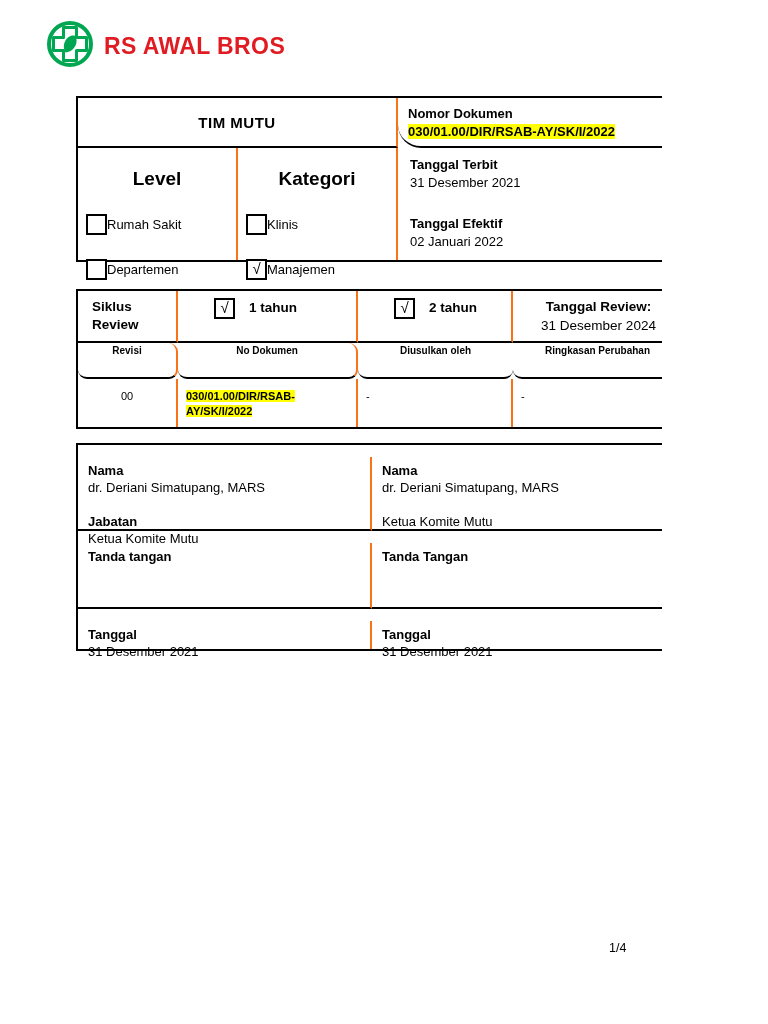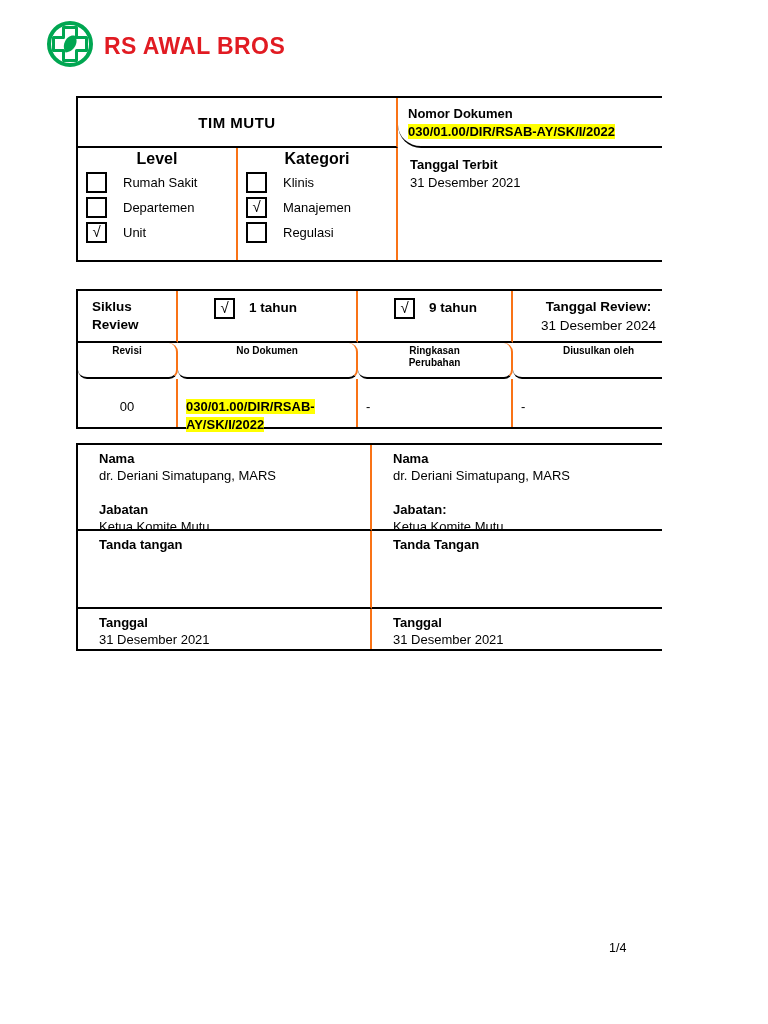--- a/index.html
+++ b/index.html
@@ -23,52 +23,52 @@
 
   
   .table1 {
     position:absolute; left:76px; top:96px; width:610px;
     border:2px solid #000; background:#fff;
     display:grid; grid-template-columns:160px 160px 1fr; grid-template-rows:50px 112px;
   }
   .t1-title { grid-column:1/3; display:flex; align-items:center; justify-content:center;
     font-weight:bold; font-size:15px; letter-spacing:0.5px; }
   .t1-nomor { padding:7px 10px; font-size:13px; line-height:1.4;border-radius:23px; }
-  .col-head { text-align:center; font-weight:bold; font-size:16px; padding-top:2px; }
-  .cb-row { display:flex; align-items:center; gap:16px; margin:4px 0 0 8px; height:21px; }
+  .col-head { text-align:center; font-weight:bold; font-size:19px; padding-top:20px; }
+  .cb-row { display:flex; align-items:center; gap:0; margin:24px 0 0 8px; height:21px; }
   .cb { width:21px; height:21px; border:2px solid #000; display:flex; align-items:center;
     justify-content:center; background:#fff; flex:0 0 auto; }
   .mark { font-size:15px; line-height:1; transform:translateY(-1px); }
   .cb-label { font-size:13px; }
   .t1-dates { padding:8px 12px; font-size:13px; line-height:1.35; }
   .spacer { height:24px; }
 
   
   .table2 {
     position:absolute; left:76px; top:289px; width:610px;
     border:2px solid #000; background:#fff;
     display:grid; grid-template-columns:100px 180px 155px 1fr; grid-template-rows:52px 36px 48px;
   }
   .t2-siklus { font-weight:bold; font-size:13.5px; padding:7px 12px 0 14px; line-height:1.3; }
   .t2-period { display:flex; align-items:flex-start; gap:14px; padding:7px 0 0 36px; }
   .t2-period-label { font-weight:bold; font-size:13.5px; margin-top:2px; }
   .t2-review { text-align:center; padding-top:7px; font-size:13.5px; line-height:1.4; }
   .t2-head { text-align:center; font-weight:bold; font-size:10px; padding-top:2px; line-height:1.2;border-radius:9px; }
   .t2-head.narrow { padding-left:26px; padding-right:26px; }
-  .t2-cell { font-size:13px; padding:19px 8px; line-height:1.35; }
+  .t2-cell { font-size:11px; padding:10px 8px; line-height:1.35; }
   .t2-revisi { text-align:center; }
   .t2-nodok { font-weight:bold; overflow-wrap:break-word; }
 
   
   .table3 {
     position:absolute; left:76px; top:443px; width:604px;
     border:2px solid #000; background:#fff;
     display:grid; grid-template-columns:294px 1fr; grid-template-rows:86px 78px 40px;
   }
-  .t3-cell { padding:5px 21px; font-size:13px; line-height:1.32; }
+  .t3-cell { padding:5px 10px; font-size:13px; line-height:1.32;margin-top:12px; }
   .blank-line { height:17px; }
 
   .page-number { position:absolute; left:609px; top:941px; font-size:12.5px; }
 </style>
 </head>
 <body>
 
 <div class="page">
 
   <div class="brand">
@@ -130,46 +130,48 @@
             <span class="mark"></span>
           </span>
         <span class="cb-label">Regulasi</span>
       </div>
     </div>
 
     <div class="t1-dates">
       <div class="bold">Tanggal Terbit</div>
       <div>31 Desember 2021</div>
       <div class="spacer"></div>
+      <div class="bold">Tanggal Efektif</div>
+      <div>02 Januari 2022</div>
     </div>
   </div>
 
   <div class="table2">
     <div class="t2-siklus br bb">Siklus Review</div>
     <div class="t2-period br bb">
       <span class="cb">
           <span class="mark">√</span>
         </span>
       <span class="t2-period-label">1 tahun</span>
     </div>
     <div class="t2-period br bb">
       <span class="cb">
           <span class="mark">√</span>
         </span>
-      <span class="t2-period-label">9 tahun</span>
+      <span class="t2-period-label">2 tahun</span>
     </div>
     <div class="t2-review bb">
       <div class="bold">Tanggal Review:</div>
       <div>31 Desember 2024</div>
     </div>
 
     <div class="t2-head br bb">Revisi</div>
     <div class="t2-head br bb">No Dokumen</div>
+    <div class="t2-head bb">Diusulkan oleh</div>
     <div class="t2-head narrow br bb">Ringkasan Perubahan</div>
-    <div class="t2-head bb">Diusulkan oleh</div>
 
     <div class="t2-cell t2-revisi br">00</div>
     <div class="t2-cell br">
       <span class="t2-nodok highlight">030/01.00/DIR/RSAB-AY/SK/I/2022</span>
     </div>
     <div class="t2-cell br">-</div>
     <div class="t2-cell">-</div>
   </div>
 
   <div class="table3">
@@ -177,21 +179,20 @@
       <div class="bold">Nama</div>
       <div>dr. Deriani Simatupang, MARS</div>
       <div class="blank-line"></div>
       <div class="bold">Jabatan</div>
       <div>Ketua Komite Mutu</div>
     </div>
     <div class="t3-cell bb">
       <div class="bold">Nama</div>
       <div>dr. Deriani Simatupang, MARS</div>
       <div class="blank-line"></div>
-      <div class="bold">Jabatan:</div>
       <div>Ketua Komite Mutu</div>
     </div>
 
     <div class="t3-cell br bb">
       <div class="bold">Tanda tangan</div>
     </div>
     <div class="t3-cell bb">
       <div class="bold">Tanda Tangan</div>
     </div>
 

